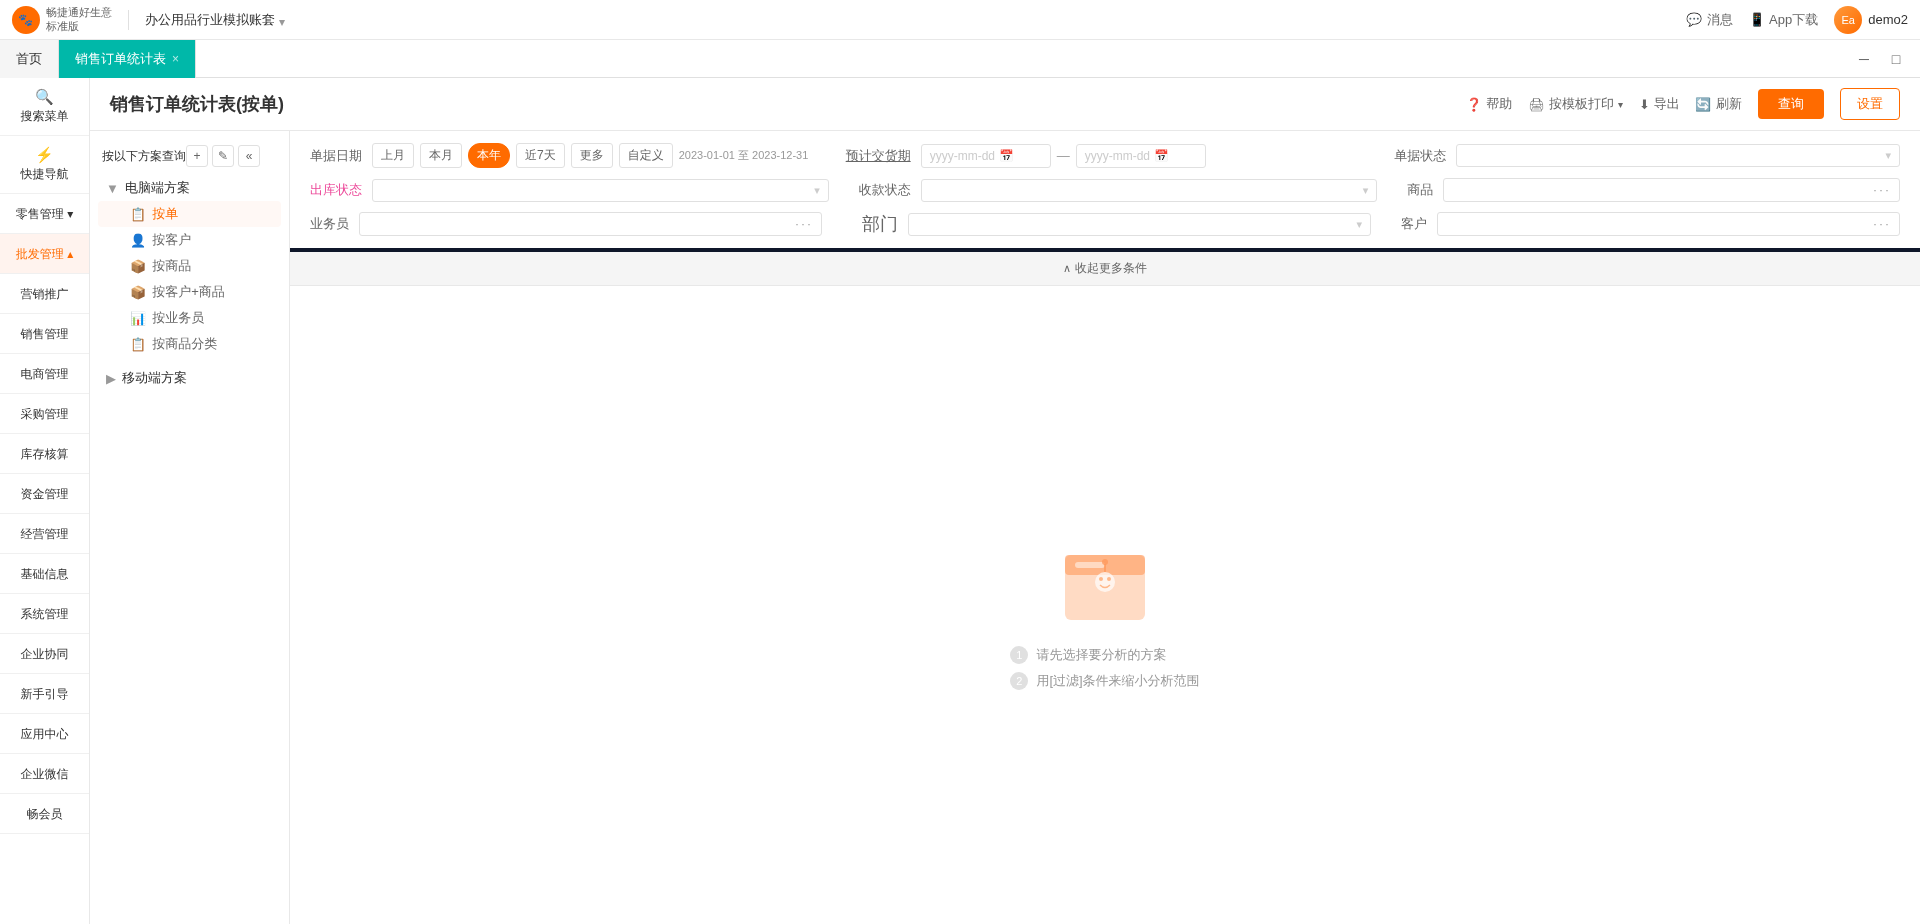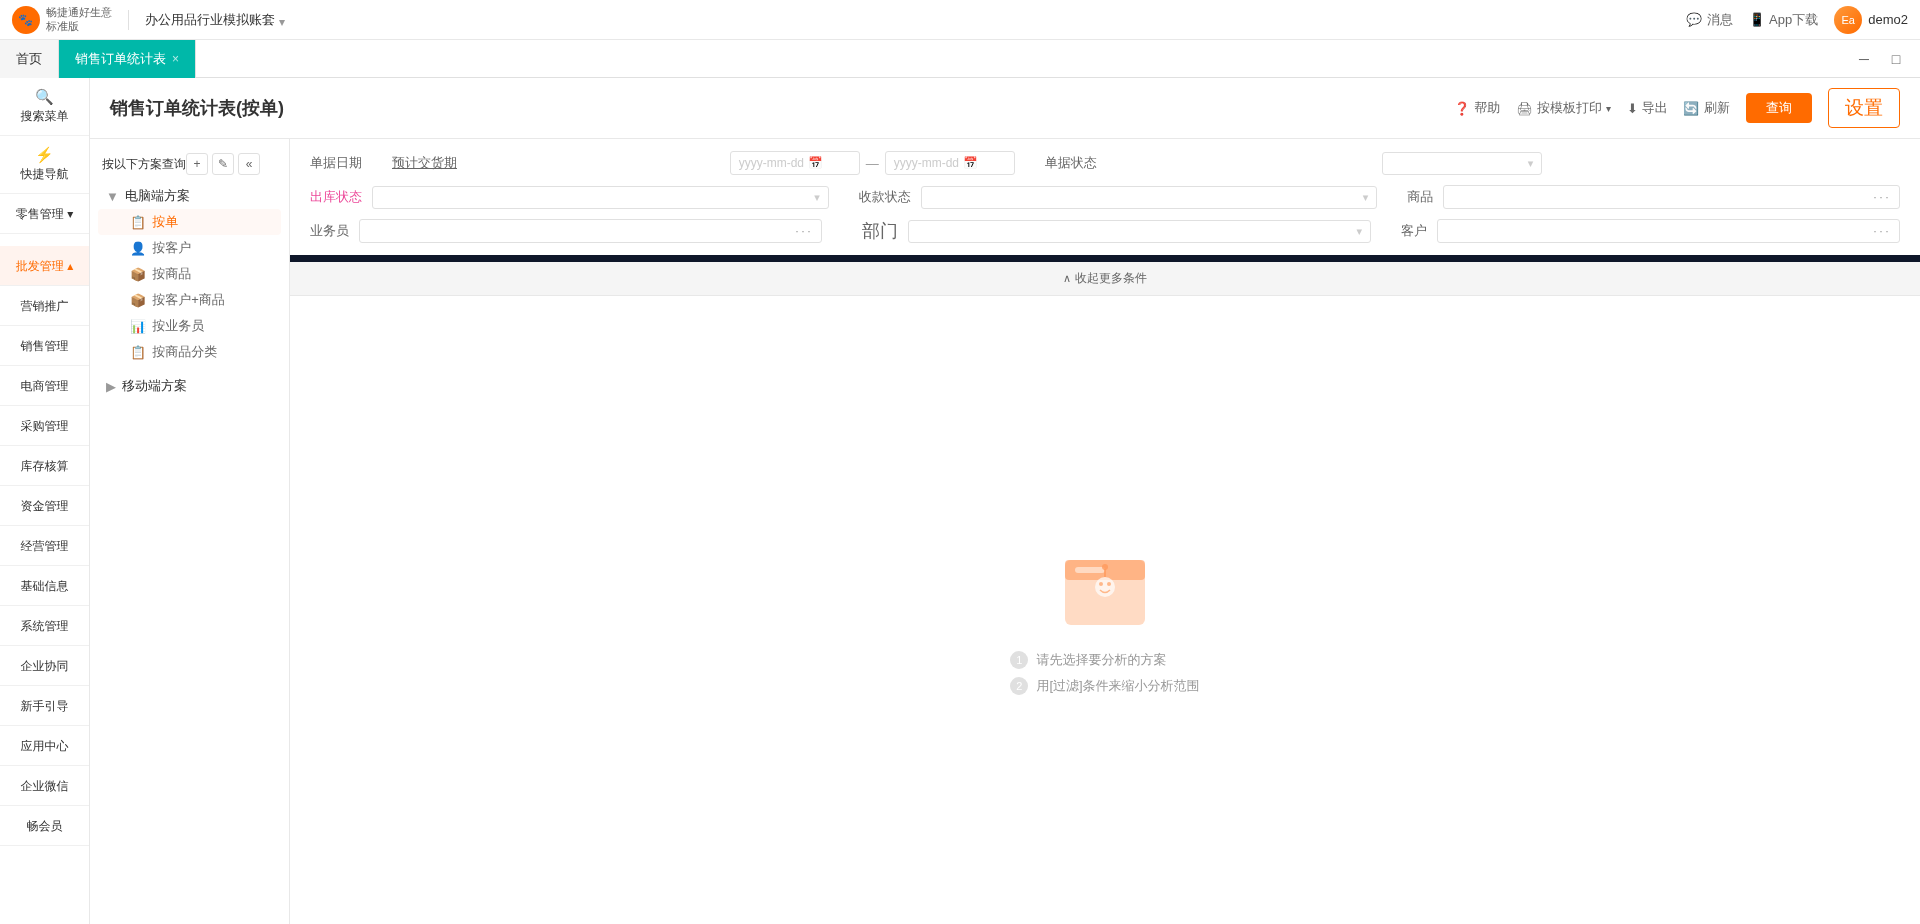--- a/index.html
+++ b/index.html
@@ -24,29 +24,29 @@
     .tab-close { font-size: 12px; cursor: pointer; opacity: 0.7; }
     .tab-controls { margin-left: auto; display: flex; align-items: center; gap: 8px; padding-right: 12px; }
     .tab-ctrl-btn { width: 24px; height: 24px; display: flex; align-items: center; justify-content: center; color: #666; cursor: pointer; font-size: 14px; }
 
     
     .main-layout { display: flex; flex: 1; overflow: hidden; }
 
     
     .sidebar { width: 90px; background: #fff; border-right: 1px solid #e8e8e8; display: flex; flex-direction: column; overflow-y: auto; }
     .sidebar-item { padding: 10px 0; display: flex; flex-direction: column; align-items: center; font-size: 12px; color: #333; cursor: pointer; border-bottom: 1px solid #f0f0f0; }
-    .sidebar-item.active { background: #fff3ee; color: #ff6b00; margin-top: 12px; }
+    .sidebar-item.active { background: #fff3ee; color: #ff6b00; }
     .sidebar-item .s-label { margin-top: 2px; text-align: center; }
 
     
     .content { flex: 1; display: flex; flex-direction: column; overflow: hidden; background: #f0f2f5; }
     .page-title { font-size: 18px; font-weight: bold; color: #333; }
     .page-action-btn { display: flex; align-items: center; gap: 4px; color: #666; font-size: 13px; cursor: pointer; }
     .query-btn { background: #ff6b00; color: #fff; border: none; padding: 6px 20px; border-radius: 4px; cursor: pointer; font-size: 13px; }
-    .set-btn { background: #fff; color: #ff6b00; border: 1px solid #ff6b00; padding: 6px 16px; border-radius: 4px; cursor: pointer; font-size: 19px; }
+    .set-btn { background: #fff; color: #ff6b00; border: 1px solid #ff6b00; padding: 6px 16px; border-radius: 4px; cursor: pointer; font-size: 13px; }
     .date-btn { padding: 3px 8px; border: 1px solid #e0e0e0; background: #fff; border-radius: 3px; font-size: 12px; cursor: pointer; color: #666; }
     .date-btn.active { background: #ff6b00; color: #fff; border-color: #ff6b00; border-radius: 12px; }
     .date-input { border: 1px solid #e0e0e0; border-radius: 3px; padding: 4px 8px; font-size: 12px; color: #999; width: 130px; display: flex; align-items: center; gap: 4px; }
     .select-input { border: 1px solid #e0e0e0; border-radius: 3px; padding: 4px 8px; font-size: 12px; color: #333; display: flex; align-items: center; justify-content: space-between; cursor: pointer; min-width: 160px; flex: 1; }
     .select-input .placeholder { color: #ccc; }
 
     
     .scheme-panel { width: 200px; background: #fff; border-right: 1px solid #e8e8e8; padding: 10px 0; overflow-y: auto; }
     .scheme-panel-header { display: flex; align-items: center; justify-content: flex-start; padding: 4px 12px 8px; }
     .scheme-tool-btn { width: 22px; height: 22px; display: flex; align-items: center; justify-content: center; border: 1px solid #e0e0e0; border-radius: 3px; cursor: pointer; font-size: 12px; color: #666; }
@@ -252,24 +252,33 @@
 
           <div class="scheme-tree-parent" style="margin-top:8px;">
             <span style="color:#999;">▶</span>
             <span>移动端方案</span>
           </div>
         </div>
       </div>
 
       <div class="right-area">
 
-        <div style="background:#fff;padding:12px 20px;border-bottom:7px solid #0f172a;">
+        <div style="background:#fff;padding:12px 20px;border-bottom:4px solid #0f172a;">
 
           <div style="display:grid;grid-template-columns:auto 1fr auto 1fr auto 1fr;gap:10px;align-items:center;margin-bottom:10px;">
             <span style="color:#666;font-size:13px;white-space:nowrap;">单据日期</span>
+            <div style="display:flex;align-items:center;gap:6px;flex-wrap:wrap;">
+              <button class="date-btn">上月</button>
+              <button class="date-btn">本月</button>
+              <button class="date-btn active">本年</button>
+              <button class="date-btn">近7天</button>
+              <button class="date-btn">更多</button>
+              <button class="date-btn">自定义</button>
+              <span style="font-size:11px;color:#999;">2023-01-01 至 2023-12-31</span>
+            </div>
             <span style="color:#666;font-size:13px;white-space:nowrap;margin-left:20px;text-decoration:underline;">预计交货期</span>
             <div style="display:flex;align-items:center;gap:6px;">
               <div class="date-input">
                 <span style="color:#ccc;font-size:12px;">yyyy-mm-dd</span>
                 <span style="color:#ccc;">📅</span>
               </div>
               <span style="color:#999;">—</span>
               <div class="date-input">
                 <span style="color:#ccc;font-size:12px;">yyyy-mm-dd</span>
                 <span style="color:#ccc;">📅</span>

